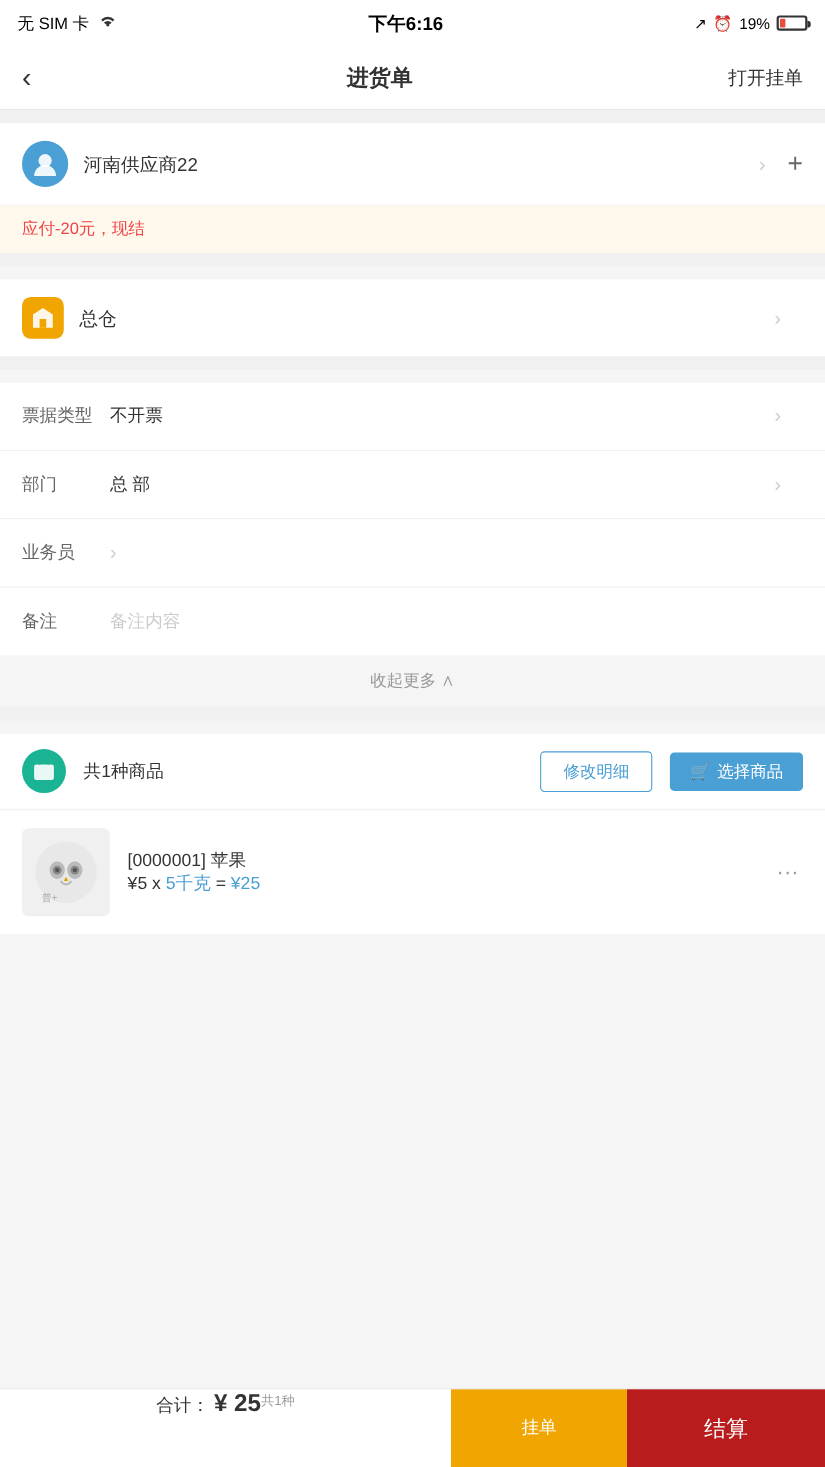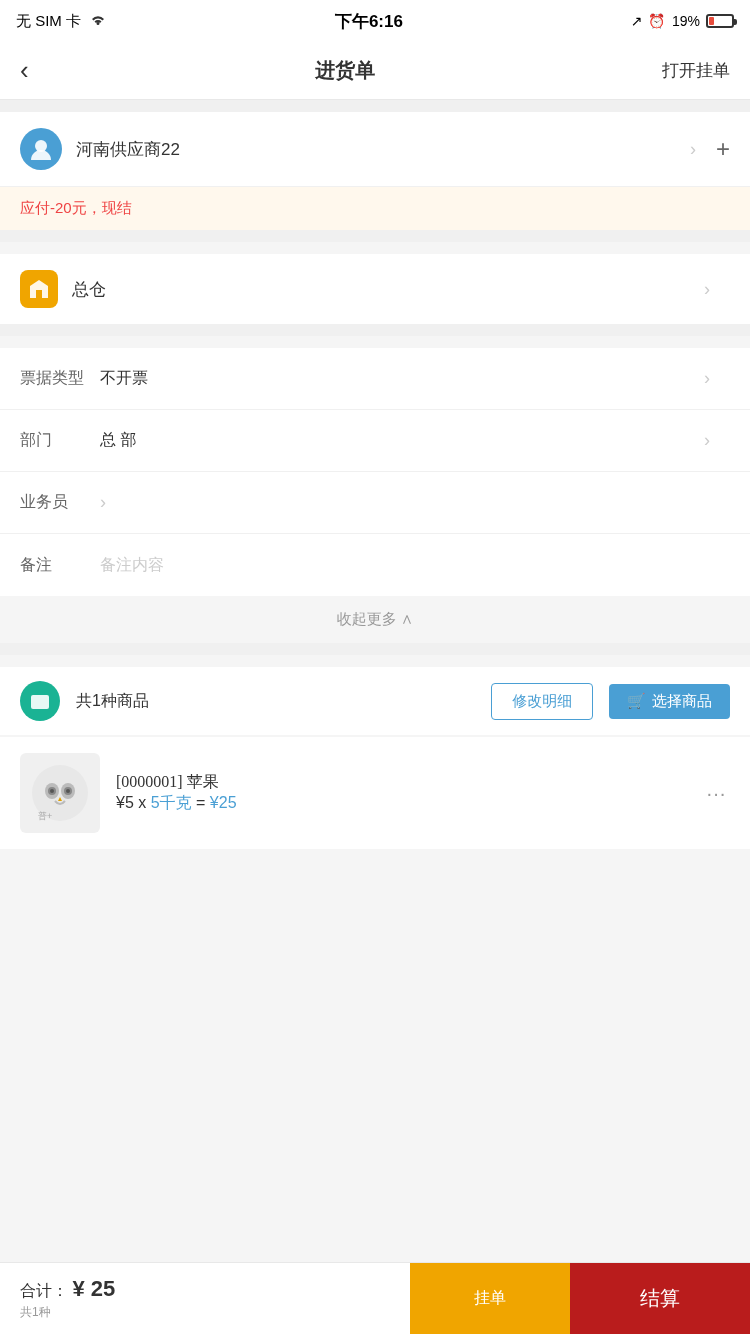--- a/index.html
+++ b/index.html
@@ -247,21 +247,20 @@
       display: flex; align-items: center; justify-content: center;
       flex-shrink: 0;
       overflow: hidden;
     }
     .product-info {
       flex: 1;
     }
     .product-name {
       font-size: 16px;
       color: #333;
-      font-family: Liberation Serif, serif;
     }
     .product-price-row {
       font-size: 16px;
       color: #333;
     }
     .price-highlight { color: #4a9fd4; }
     .more-btn {
       color: #999;
       font-size: 20px;
       cursor: pointer;
@@ -276,21 +275,21 @@
       width: 750px;
       height: 72px;
       background: #fff;
       display: flex;
       align-items: stretch;
       border-top: 1px solid #e8e8e8;
     }
     .total-section {
       flex: 1;
       display: flex;
-      flex-direction: column;
+      flex-direction: row;
       justify-content: center;
       padding: 0 20px;
     }
     .total-label {
       font-size: 16px;
       color: #333;
     }
     .total-amount {
       font-size: 22px;
       font-weight: 600;

